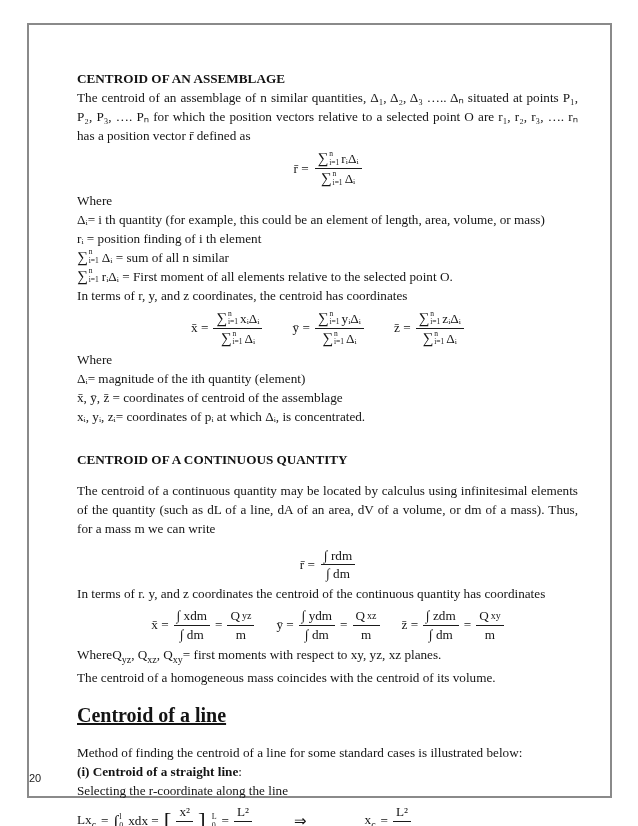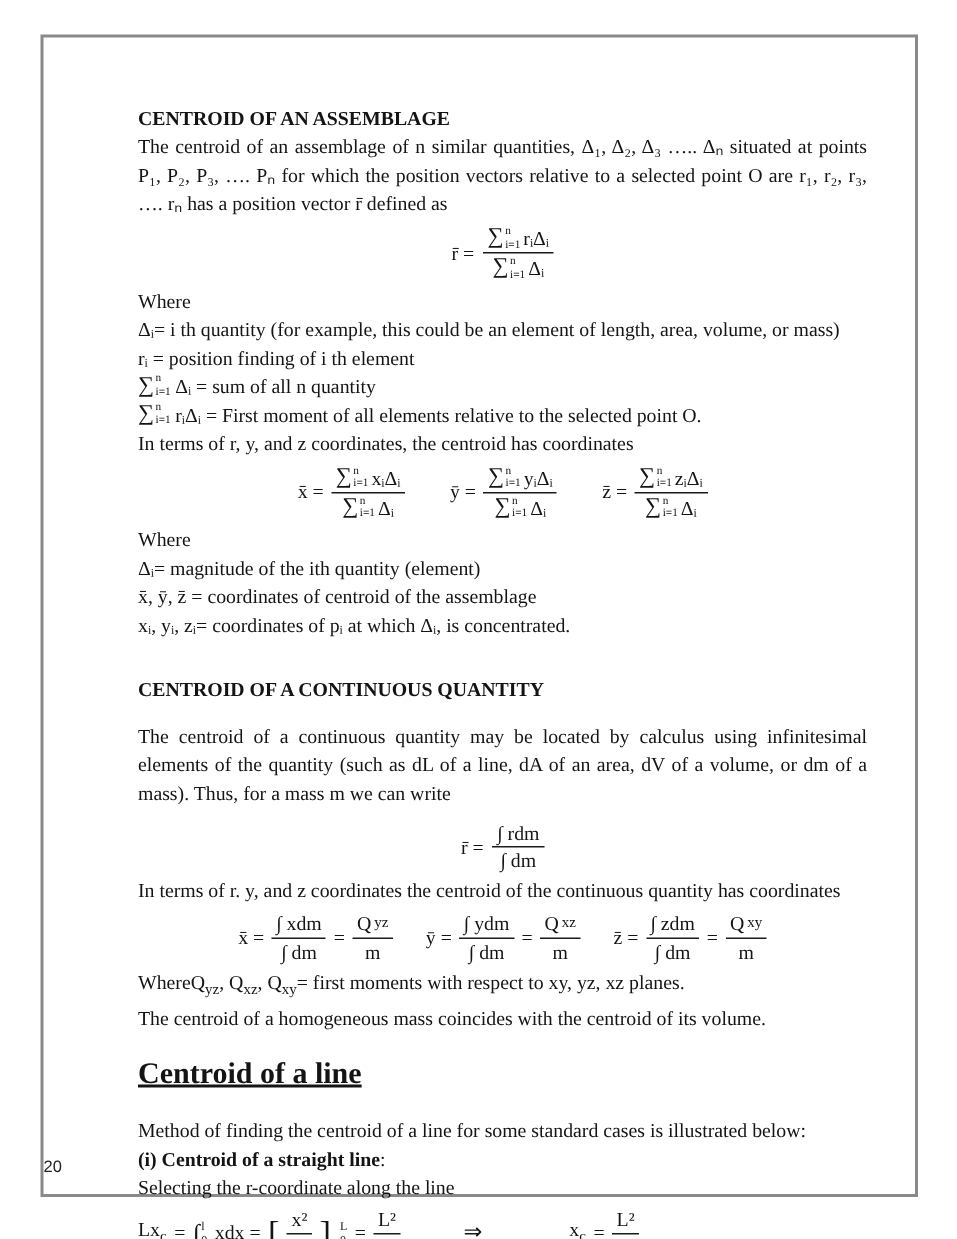--- a/index.html
+++ b/index.html
@@ -1,17 +1,17 @@
 <!DOCTYPE html>
 <html><head>
 <meta charset="utf-8">
 <style>
   html,body{margin:0;padding:0;background:#ffffff;}
   body{width:638px;height:826px;position:relative;font-family:"Liberation Serif",serif;color:#141414;}
-  .frame{position:absolute;left:27px;top:23px;width:585px;height:775px;border:2px solid #8a8a8a;background:#fff;box-sizing:border-box;padding-left:15px;}
+  .frame{position:absolute;left:27px;top:23px;width:585px;height:775px;border:2px solid #8a8a8a;background:#fff;box-sizing:border-box;}
   .content{padding:44px 32px 0 48px;font-size:13.2px;line-height:19px;}
   .h1{font-weight:700;}
   .h1.mt{margin-top:24px;}
   .h3{font-weight:700;font-size:20px;line-height:20px;text-decoration:underline;margin-top:18px;}
   .just{text-align:justify;margin:0;}
   .mt12{margin-top:12px;}
   .mt18{margin-top:18px;}
   .b{font-weight:700;}
   
   .fdisp{display:flex;justify-content:center;align-items:center;gap:6px;margin:5px 0 3px;line-height:1.2;}
@@ -75,21 +75,21 @@
     <div>Δᵢ= i th quantity (for example, this could be an element of length, area, volume, or mass)</div>
     <div>rᵢ = position finding of i th element</div>
     <div class="sline">
       <span class="sum">
           <span class="sg">∑</span>
           <span class="sl">
             <span>n</span>
             <span>i=1</span>
           </span>
         </span>
-      <span>Δᵢ = sum of all n quantity</span>
+      <span>Δᵢ = sum of all n similar</span>
     </div>
     <div class="sline">
       <span class="sum">
           <span class="sg">∑</span>
           <span class="sl">
             <span>n</span>
             <span>i=1</span>
           </span>
         </span>
       <span>rᵢΔᵢ = First moment of all elements relative to the selected point O.</span>

